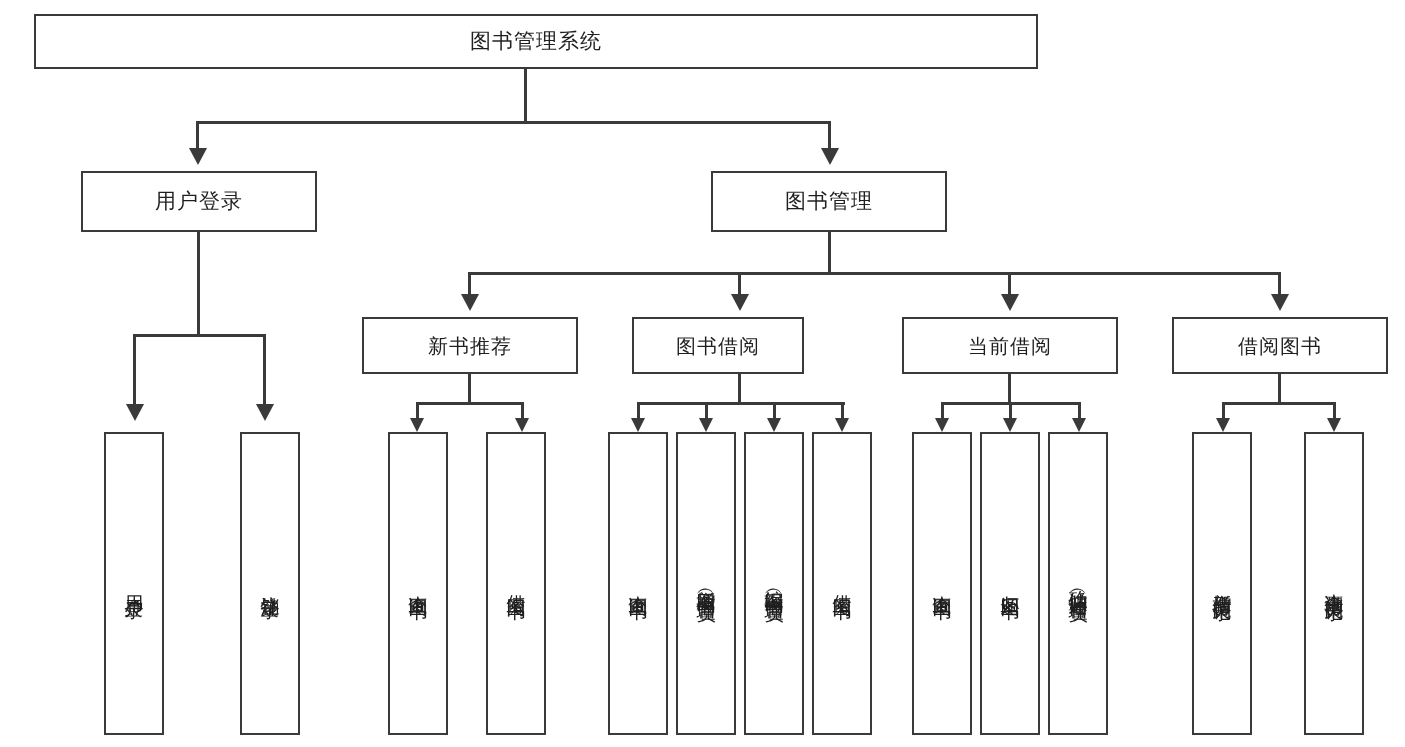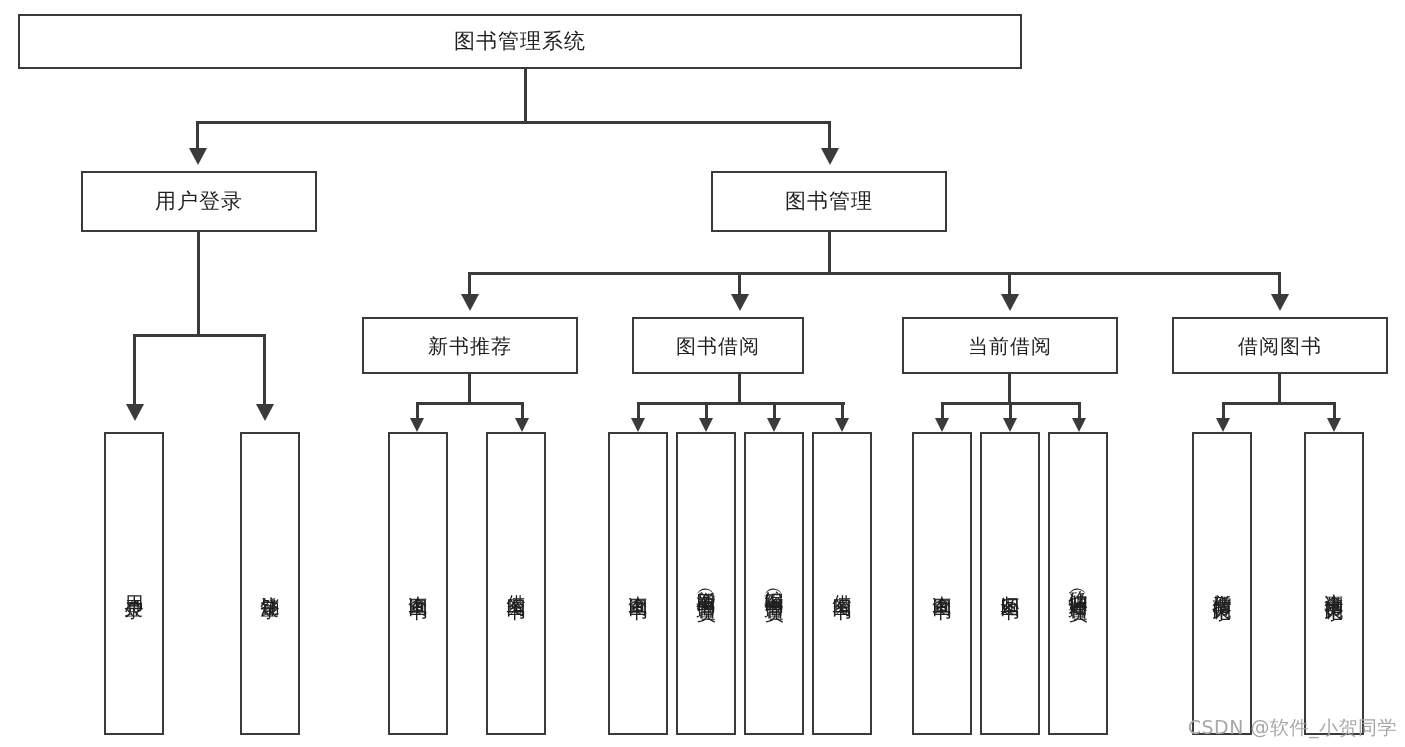--- a/index.html
+++ b/index.html
@@ -24,20 +24,21 @@
     box-sizing: border-box;
     background: #ffffff;
     border: 2px solid #3a3a3a;
     display: flex;
     align-items: center;
     justify-content: center;
     color: #1a1a1a;
   }
   .node.root {
     border-width: 2px;
+    margin-left: 16px;
   }
   .node-label {
     font-size: 21px;
     line-height: 1.1;
     letter-spacing: 1px;
     white-space: nowrap;
     color: #1f1f1f;
   }
   .node.lvl3 .node-label { font-size: 20px; }
   
@@ -229,15 +230,14 @@
     <span class="leaf-label">确认归还（管理员）</span>
   </div>
 
   <div class="leaf" style="left:1192px; top:432px; width:60px; height:303px;">
     <span class="leaf-label">新增借阅记录</span>
   </div>
   <div class="leaf" style="left:1304px; top:432px; width:60px; height:303px;">
     <span class="leaf-label">查询借阅记录</span>
   </div>
 
-  <div id="watermark">CSDN @软件_小贺同学</div>
 
 </div>
 
 </body></html>

